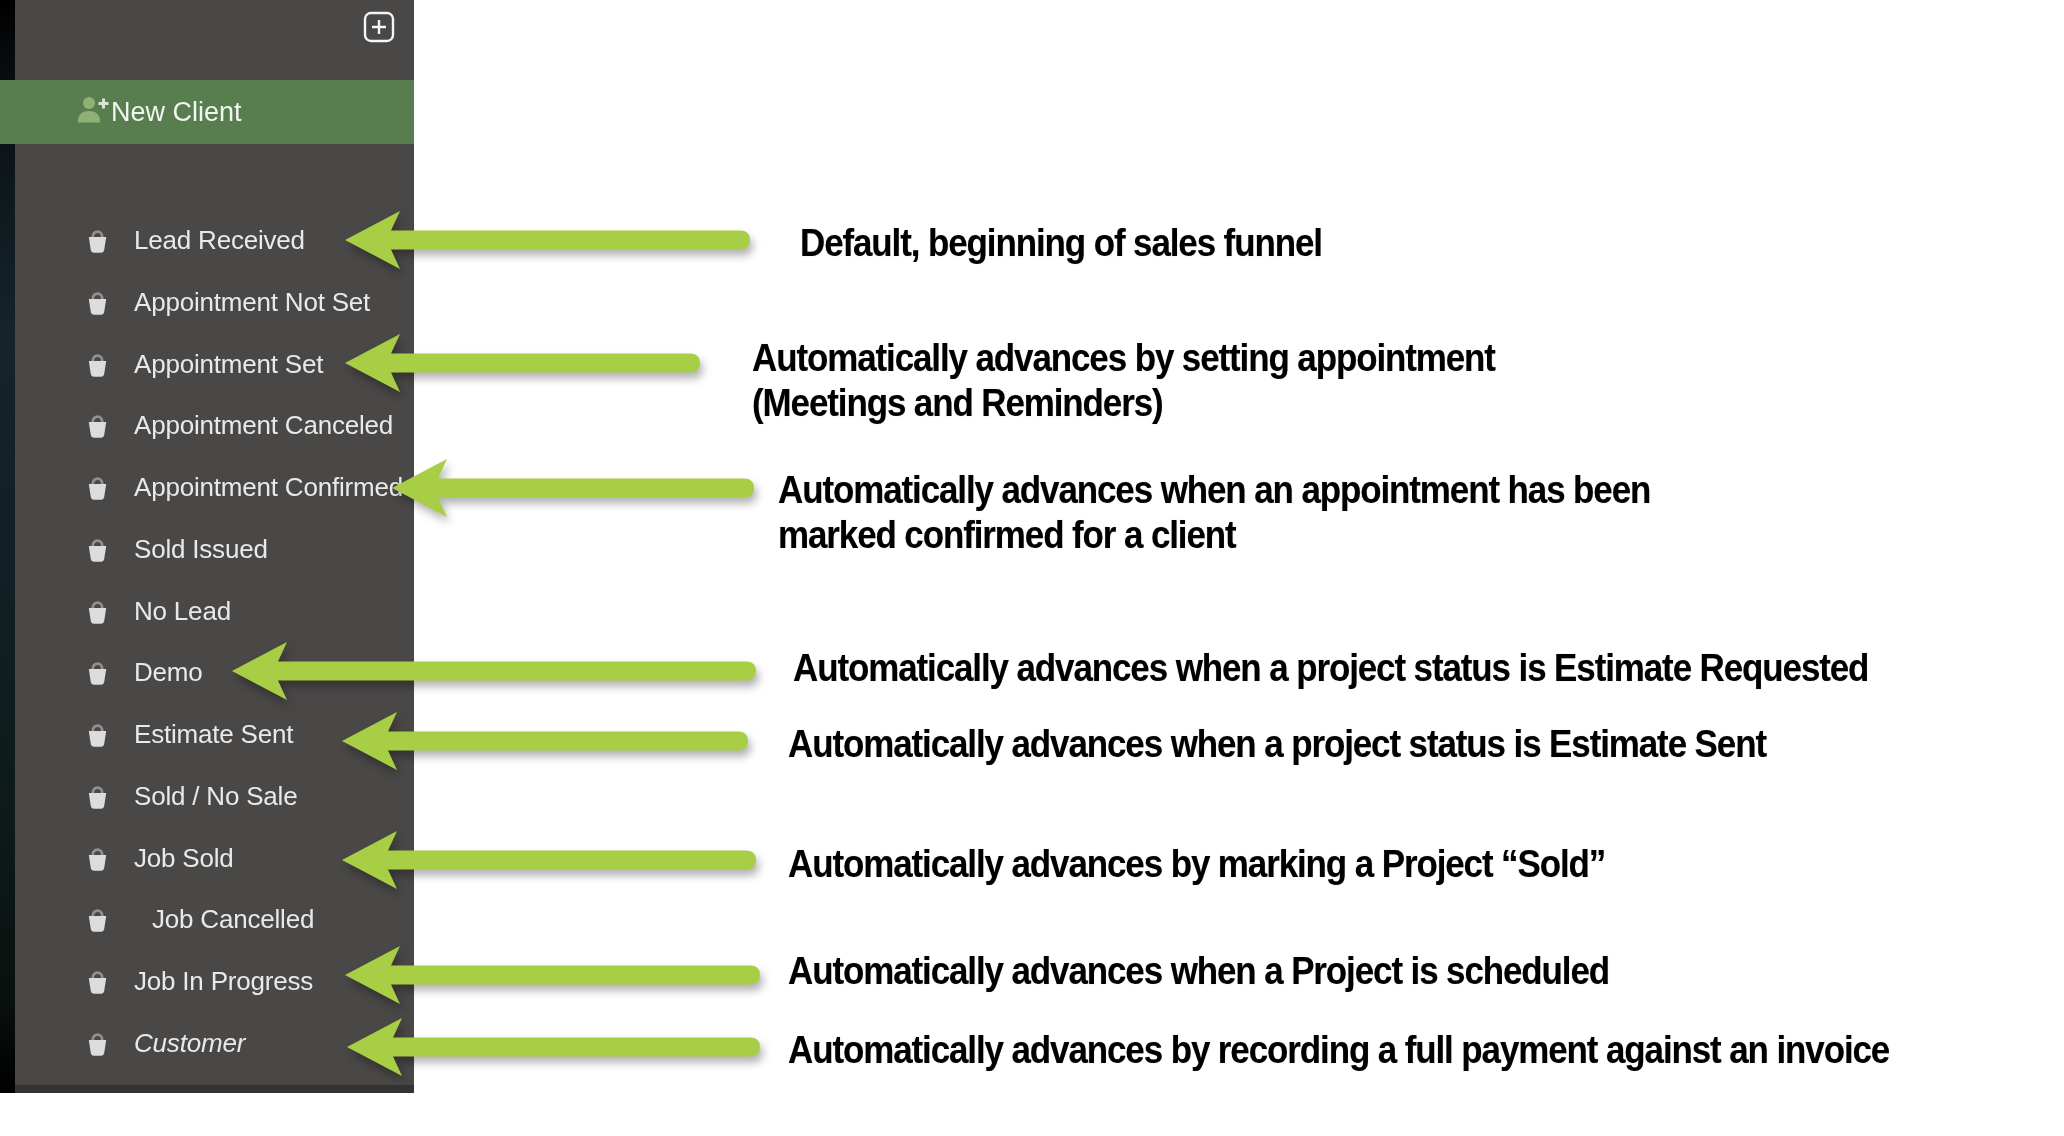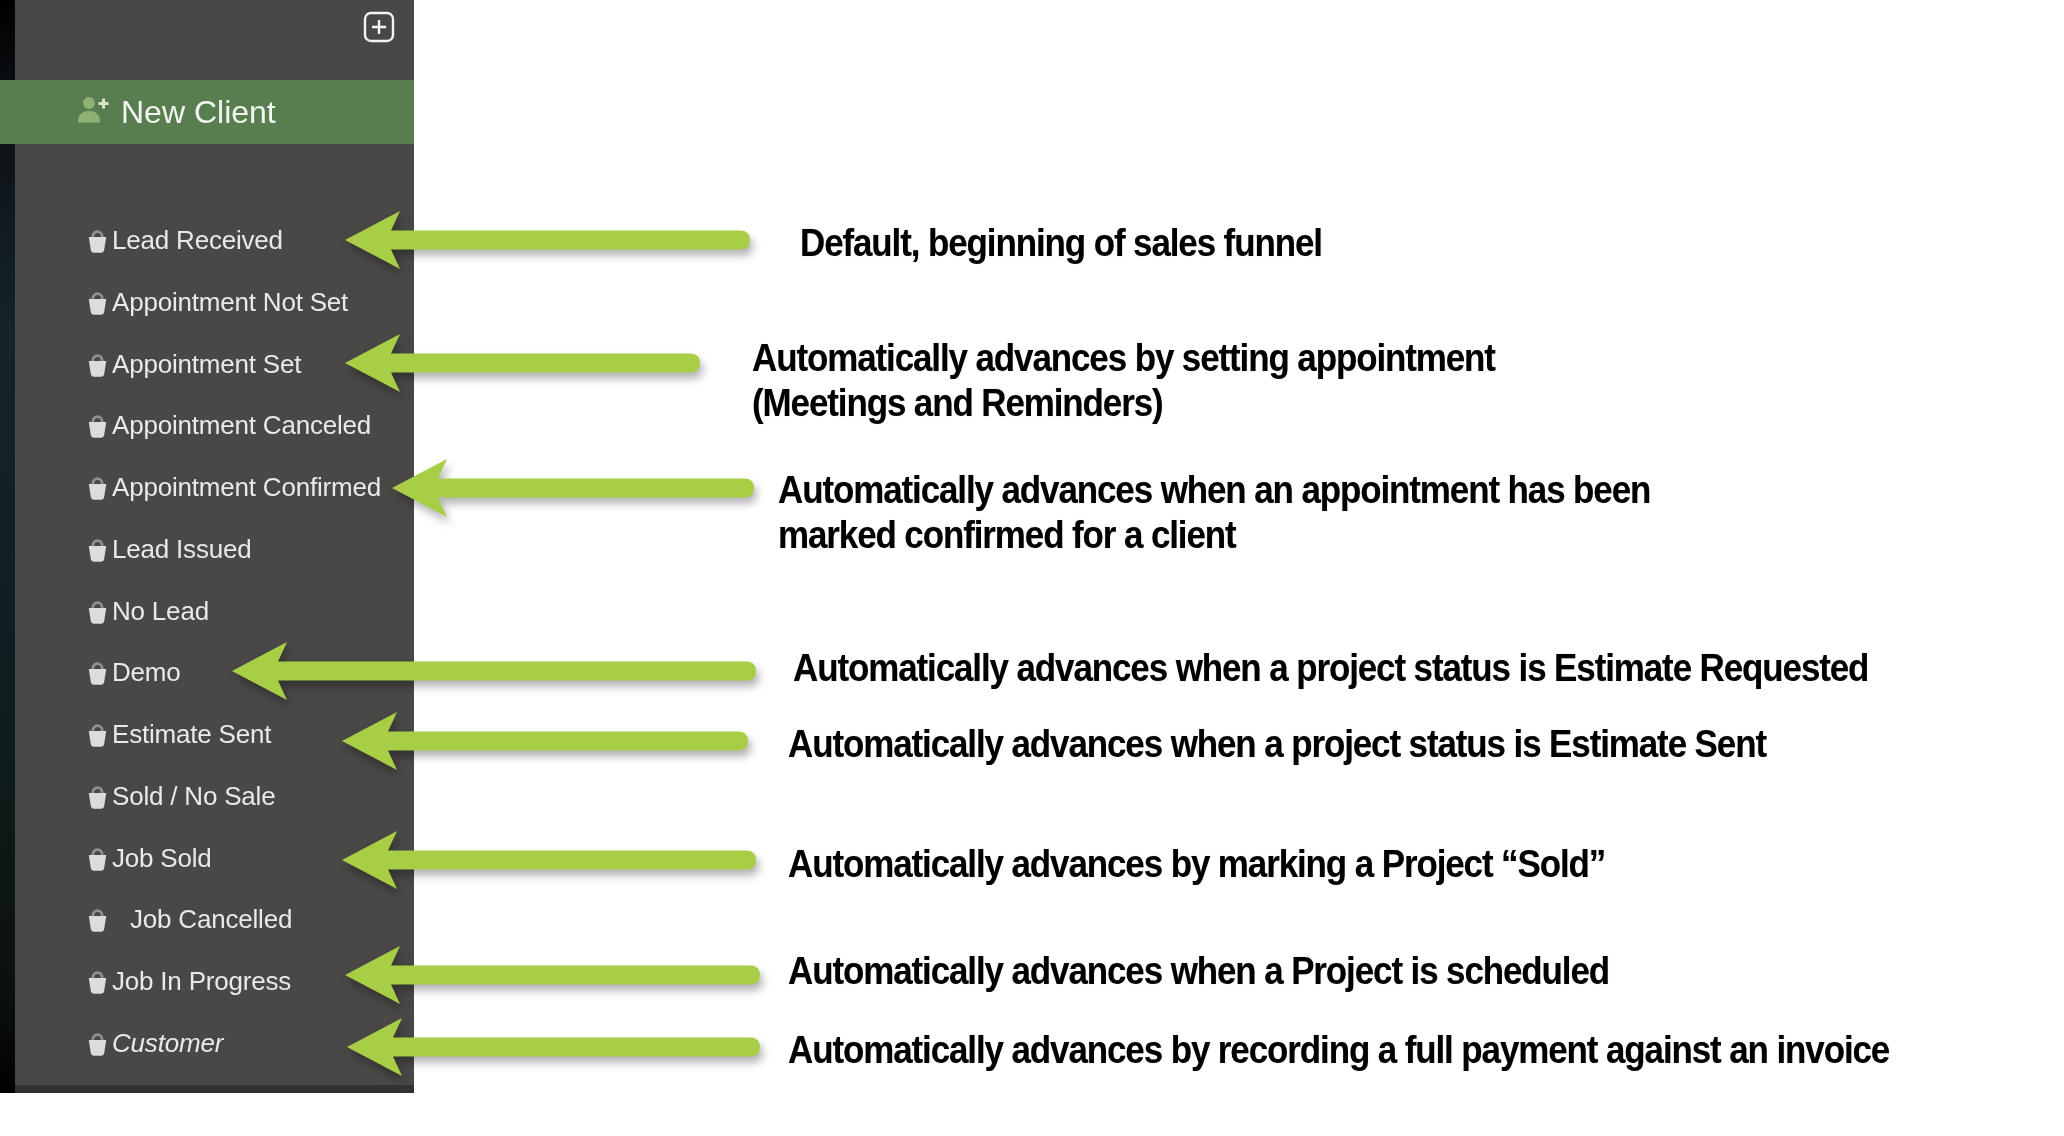--- a/index.html
+++ b/index.html
@@ -14,29 +14,29 @@
       background:linear-gradient(180deg,#000 0px,#0b0f12 90px,#14242a 330px,#122026 560px,#0d1a18 820px,#0a100e 1000px,#000 1093px);}
 
   .side-header{position:absolute;left:0;top:0;width:414px;height:60px;display:flex;align-items:center;}
   .side-header .hicon{margin-left:32px;}
   .side-header .htitle{margin-left:14px;color:#fafafa;font-size:29px;letter-spacing:.2px;}
   .add-btn{position:absolute;left:363px;top:11px;width:32px;height:32px;cursor:pointer;}
 
   .row-newclient{position:absolute;left:0;top:80px;width:414px;height:64px;background:#587e50;
       display:flex;align-items:center;cursor:pointer;}
   .row-newclient .nicon{margin-left:77px;}
-  .row-newclient .nlabel{margin-left:10px;color:#f2f5f0;font-size:32px;}
+  .row-newclient .nlabel{color:#f2f5f0;font-size:27px;}
 
   .row-showall{position:absolute;left:0;top:148px;width:414px;height:52px;display:flex;align-items:center;cursor:pointer;}
   .row-showall .sicon{margin-left:73px;}
   .row-showall .slabel{margin-left:14px;color:#ececec;font-size:27px;}
 
   .stage-row{position:absolute;left:0;width:414px;height:62px;display:flex;align-items:center;cursor:pointer;}
   .stage-row .bucket{margin-left:85px;display:flex;align-items:center;}
-  .stage-row .stage-label{margin-left:2px;color:#e9e9e9;font-size:26px;letter-spacing:-.2px;}
+  .stage-row .stage-label{margin-left:24px;color:#e9e9e9;font-size:26px;letter-spacing:-.2px;}
 
   
   .annotation{position:absolute;inset:0;pointer-events:none;}
   .ann-arrow{position:absolute;}
   .ann-arrow svg{overflow:visible;display:block;filter:drop-shadow(3px 6px 4px rgba(0,0,0,.30));}
   .ann-text{position:absolute;transform:scaleX(.92);transform-origin:0 0;}
   .ann-line{font-size:38px;font-weight:700;color:#000;line-height:45px;letter-spacing:-1.2px;white-space:nowrap;
             text-shadow:0 0 1px rgba(0,0,0,.35);}
 </style>
 </head>
@@ -114,21 +114,21 @@
     </span>
     <span class="stage-label">Appointment Confirmed</span>
   </div>
       <div class="stage-row" style="top: 518px;">
     <span class="bucket">
       <svg width="25" height="28" viewBox="0 0 24 27">
         <path d="M7.4 10.5 C7.4 3.8 16.6 3.8 16.6 10.5" fill="none" stroke="#93908e" stroke-width="2.6"></path>
         <path d="M3.6 10.5 h16.8 l-1.9 12.3 c-.25 1.7-1.5 2.9-3.2 2.9 H8.7 c-1.7 0-2.95-1.2-3.2-2.9 z" fill="#dcdcdc"></path>
       </svg>
     </span>
-    <span class="stage-label">Lead Issued</span>
+    <span class="stage-label">Sold Issued</span>
   </div>
       <div class="stage-row" style="top: 580px;">
     <span class="bucket">
       <svg width="25" height="28" viewBox="0 0 24 27">
         <path d="M7.4 10.5 C7.4 3.8 16.6 3.8 16.6 10.5" fill="none" stroke="#93908e" stroke-width="2.6"></path>
         <path d="M3.6 10.5 h16.8 l-1.9 12.3 c-.25 1.7-1.5 2.9-3.2 2.9 H8.7 c-1.7 0-2.95-1.2-3.2-2.9 z" fill="#dcdcdc"></path>
       </svg>
     </span>
     <span class="stage-label">No Lead</span>
   </div>

